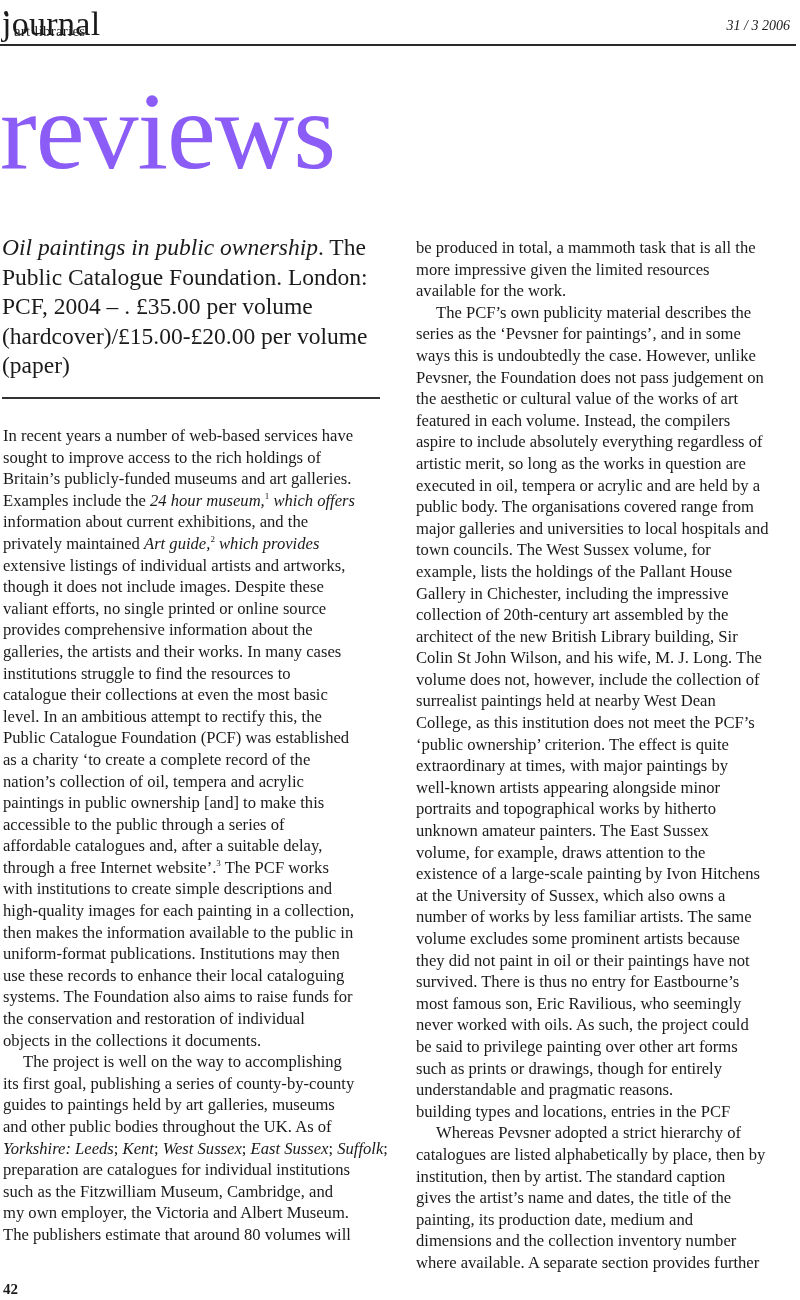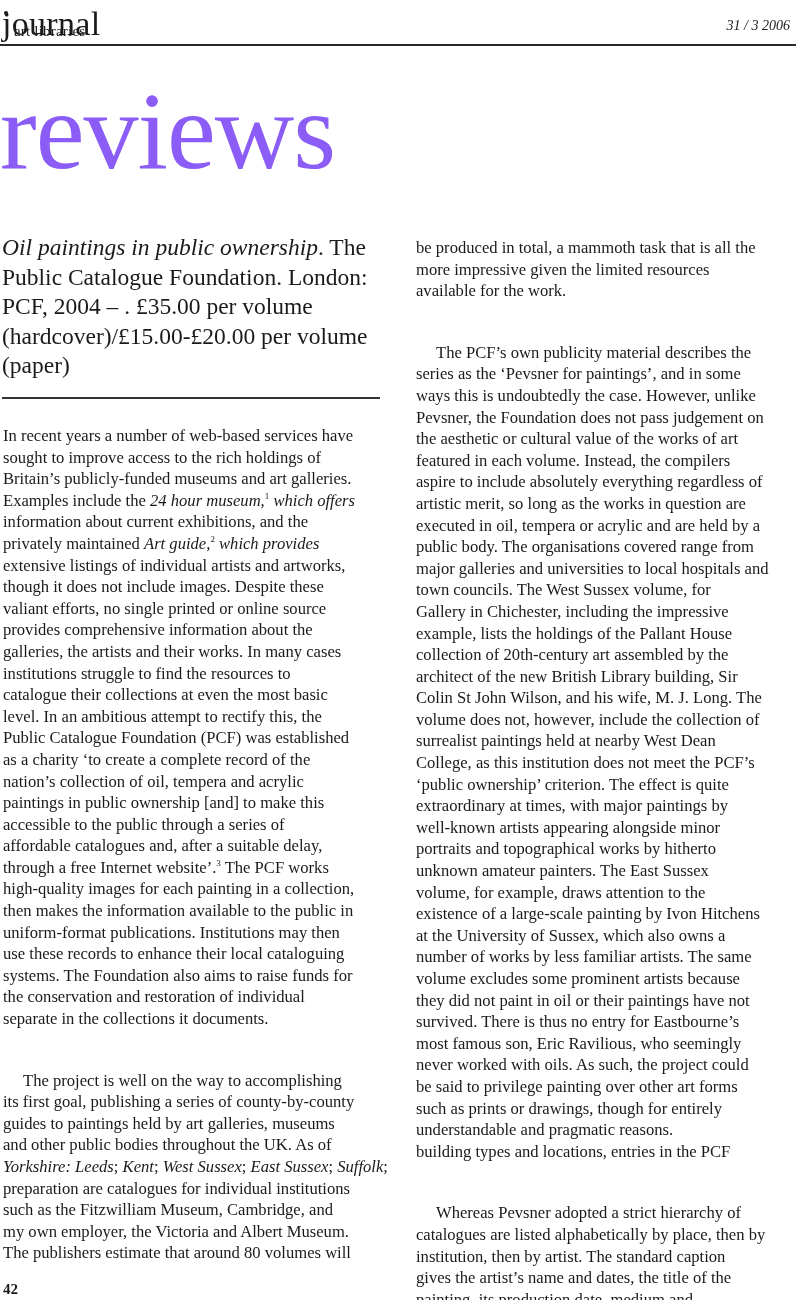--- a/index.html
+++ b/index.html
@@ -11,21 +11,21 @@
   .header-rule { position:absolute; left:0; top:44px; width:796px; height:2px; background:#2a2a2a; }
   .section-title { position:absolute; left:0px; top:76px; font-size:110px; line-height:110px; color:#8b5cf6; letter-spacing:-1px; }
   .rev-head { position:absolute; left:2px; width:395px; font-size:23.5px; line-height:29.5px; }
   .rev-head .ln { display:block; white-space:nowrap; }
   .rev-head i { font-style:italic; }
   .title-rule { position:absolute; left:2px; top:397px; width:378px; height:1.5px; background:#333; }
   .col { position:absolute; font-size:16.6px; line-height:21.6px; }
   .col .ln { display:block; white-space:nowrap; height:21.6px; }
   .col-left { left:3px; top:425px; width:392px; }
   .col-right { left:416px; top:237px; width:384px; }
-  .ln.ind { text-indent:20px;margin-top:40px; }
+  .ln.ind { text-indent:20px; }
   .col i { font-style:italic; }
   sup { font-size:9px; line-height:0; vertical-align:super; }
   .page-num { position:absolute; left:3px; top:1281px; font-size:15px; font-weight:bold; line-height:16px; }
 </style>
 </head>
 <body>
 
 <div>
   <span class="masthead-dot"></span>
   <span class="masthead-small">art libraries</span>
@@ -60,27 +60,28 @@
     <span class="ln">institutions struggle to find the resources to</span>
     <span class="ln">catalogue their collections at even the most basic</span>
     <span class="ln">level. In an ambitious attempt to rectify this, the</span>
     <span class="ln">Public Catalogue Foundation (PCF) was established</span>
     <span class="ln">as a charity ‘to create a complete record of the</span>
     <span class="ln">nation’s collection of oil, tempera and acrylic</span>
     <span class="ln">paintings in public ownership [and] to make this</span>
     <span class="ln">accessible to the public through a series of</span>
     <span class="ln">affordable catalogues and, after a suitable delay,</span>
     <span class="ln">through a free Internet website’.<sup>3</sup> The PCF works</span>
+    <span class="ln">with institutions to create simple descriptions and</span>
     <span class="ln">high-quality images for each painting in a collection,</span>
     <span class="ln">then makes the information available to the public in</span>
     <span class="ln">uniform-format publications. Institutions may then</span>
     <span class="ln">use these records to enhance their local cataloguing</span>
     <span class="ln">systems. The Foundation also aims to raise funds for</span>
     <span class="ln">the conservation and restoration of individual</span>
-    <span class="ln">separate in the collections it documents.</span>
+    <span class="ln">objects in the collections it documents.</span>
     <span class="ln ind">The project is well on the way to accomplishing</span>
     <span class="ln">its first goal, publishing a series of county-by-county</span>
     <span class="ln">guides to paintings held by art galleries, museums</span>
     <span class="ln">and other public bodies throughout the UK. As of</span>
     <span class="ln"><i>Yorkshire: Leeds</i>; <i>Kent</i>; <i>West Sussex</i>; <i>East Sussex</i>; <i>Suffolk</i>;</span>
     <span class="ln">preparation are catalogues for individual institutions</span>
     <span class="ln">such as the Fitzwilliam Museum, Cambridge, and</span>
     <span class="ln">my own employer, the Victoria and Albert Museum.</span>
     <span class="ln">The publishers estimate that around 80 volumes will</span>
   </div>
@@ -93,22 +94,22 @@
     <span class="ln">ways this is undoubtedly the case. However, unlike</span>
     <span class="ln">Pevsner, the Foundation does not pass judgement on</span>
     <span class="ln">the aesthetic or cultural value of the works of art</span>
     <span class="ln">featured in each volume. Instead, the compilers</span>
     <span class="ln">aspire to include absolutely everything regardless of</span>
     <span class="ln">artistic merit, so long as the works in question are</span>
     <span class="ln">executed in oil, tempera or acrylic and are held by a</span>
     <span class="ln">public body. The organisations covered range from</span>
     <span class="ln">major galleries and universities to local hospitals and</span>
     <span class="ln">town councils. The West Sussex volume, for</span>
+    <span class="ln">example, lists the holdings of the Pallant House</span>
     <span class="ln">Gallery in Chichester, including the impressive</span>
-    <span class="ln">example, lists the holdings of the Pallant House</span>
     <span class="ln">collection of 20th-century art assembled by the</span>
     <span class="ln">architect of the new British Library building, Sir</span>
     <span class="ln">Colin St John Wilson, and his wife, M. J. Long. The</span>
     <span class="ln">volume does not, however, include the collection of</span>
     <span class="ln">surrealist paintings held at nearby West Dean</span>
     <span class="ln">College, as this institution does not meet the PCF’s</span>
     <span class="ln">‘public ownership’ criterion. The effect is quite</span>
     <span class="ln">extraordinary at times, with major paintings by</span>
     <span class="ln">well-known artists appearing alongside minor</span>
     <span class="ln">portraits and topographical works by hitherto</span>

